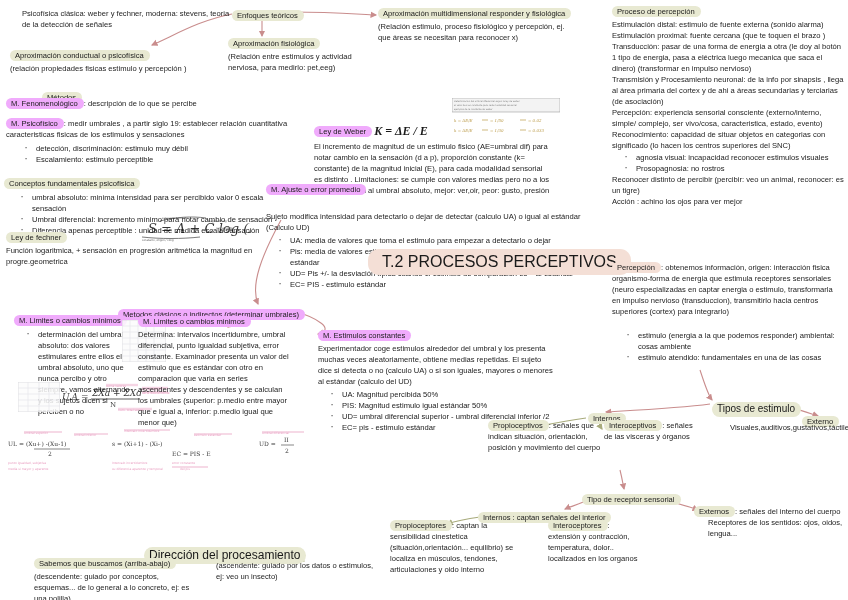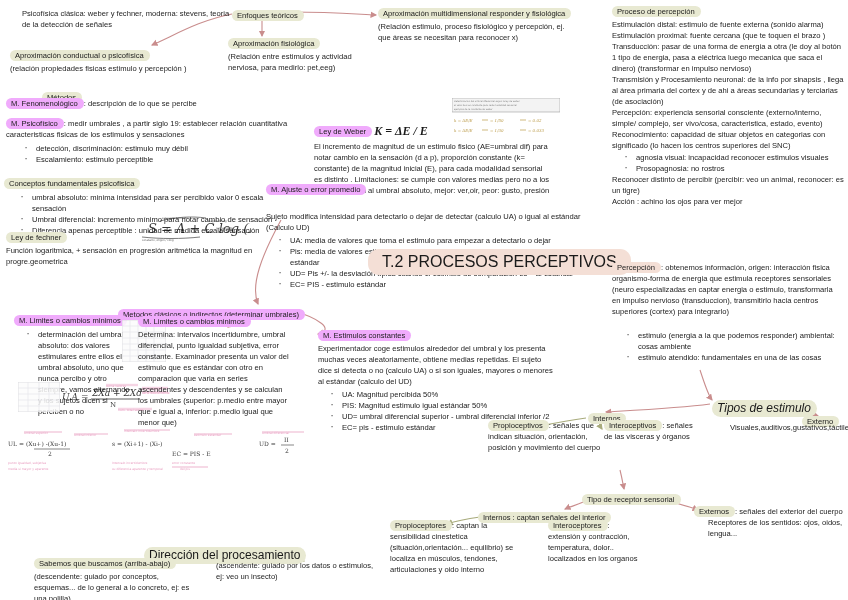--- a/index.html
+++ b/index.html
@@ -350,21 +350,21 @@
   <div>
     <span class="hl hl-peach">Percepción</span><span class="body">: obtenemos información, origen: interacción fisica organismo-forma de energia que estimula receptores sensoriales (neuro especializadas en captar energia o estimulo, transformarla en impulso nervioso (transduccion), transmitirlo hacia centros superiores (cortex) para integrarlo)</span>
   </div>
   <ul style="margin-top:13px;padding-left:24px;">
     <li>estimulo (energia a la que podemos responder) ambiental: cosas ambiente</li>
     <li>estimulo atendido: fundamentales en una de las cosas</li>
   </ul>
 </div>
 
 <div class="node" style="left:712px;top:398px;">
-  <span class="hl hl-olive" style="font-size:12px;font-style:italic;">Tipos de estimulo</span>
+  <span class="hl hl-olive" style="font-size:10px;">Tipos de estimulo</span>
 </div>
 
 <div class="node" style="left:588px;top:407px;">
   <span class="hl hl-olive" style="font-size:7.6px;">Internos</span>
 </div>
 
 <div class="node" style="left:802px;top:410px;">
   <span class="hl hl-olive" style="font-size:7.6px;">Externo</span>
 </div>
 
@@ -391,21 +391,21 @@
 <div class="node" style="left:390px;top:520px;width:132px;font-size:7.6px;">
   <span class="hl hl-olive">Propioceptores</span><span class="body">: captan la sensibilidad cinestetica (situación,orientación... equilibrio) se localiza en músculos, tendones, articulaciones y oido interno</span>
 </div>
 
 <div class="node" style="left:548px;top:520px;width:96px;font-size:7.6px;">
   <span class="hl hl-olive">Interoceptores</span><span class="body">: extensión y contracción, temperatura, dolor.. localizados en los organos</span>
 </div>
 
 <div class="node" style="left:694px;top:506px;width:154px;font-size:7.6px;">
   <div>
-    <span class="hl hl-olive">Externos</span><span class="body">: señales del exterior del cuerpo</span>
+    <span class="hl hl-olive">Externos</span><span class="body">: señales del interno del cuerpo</span>
   </div>
   <div class="body" style="margin-left:14px;">Receptores de los sentidos: ojos, oidos, lengua...</div>
 </div>
 
 <div class="node" style="left:144px;top:545px;">
   <span class="hl hl-olive" style="font-size:12px;">Dirección del procesamiento</span>
 </div>
 
 <div class="node" style="left:34px;top:558px;width:166px;font-size:7.6px;">
   <span class="hl hl-olive">Sabemos que buscamos (arriba-abajo)</span>

